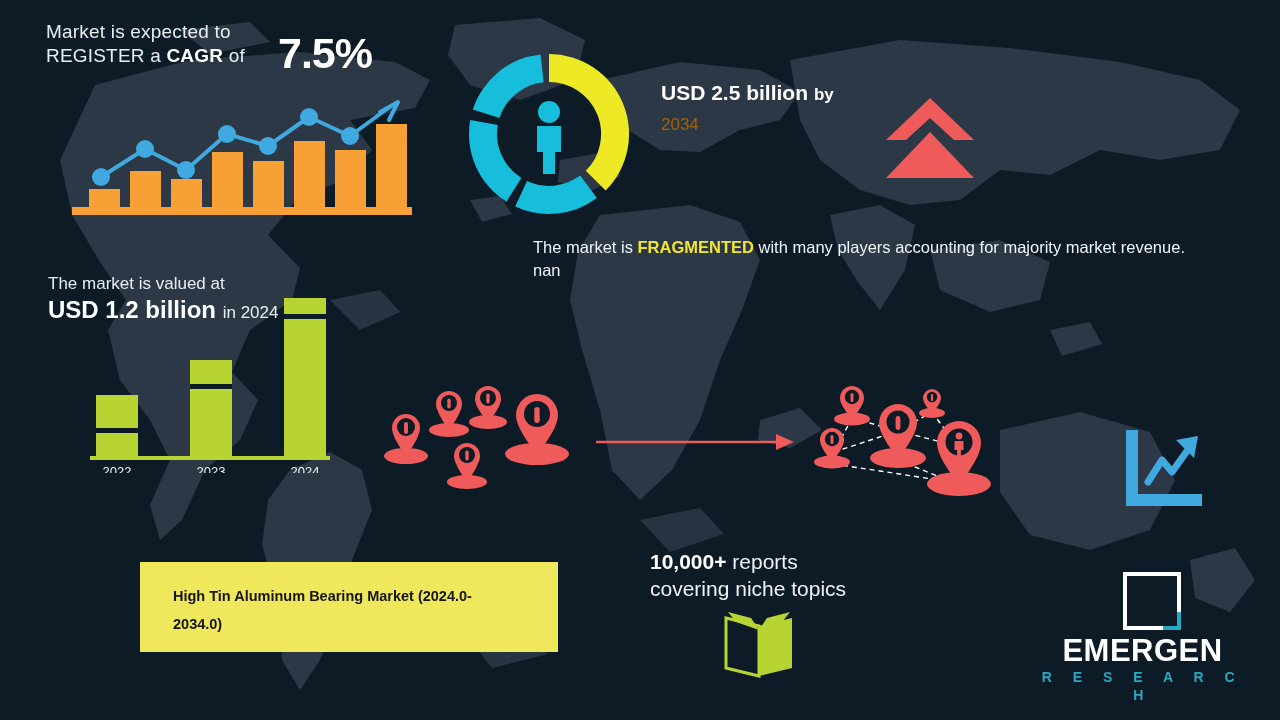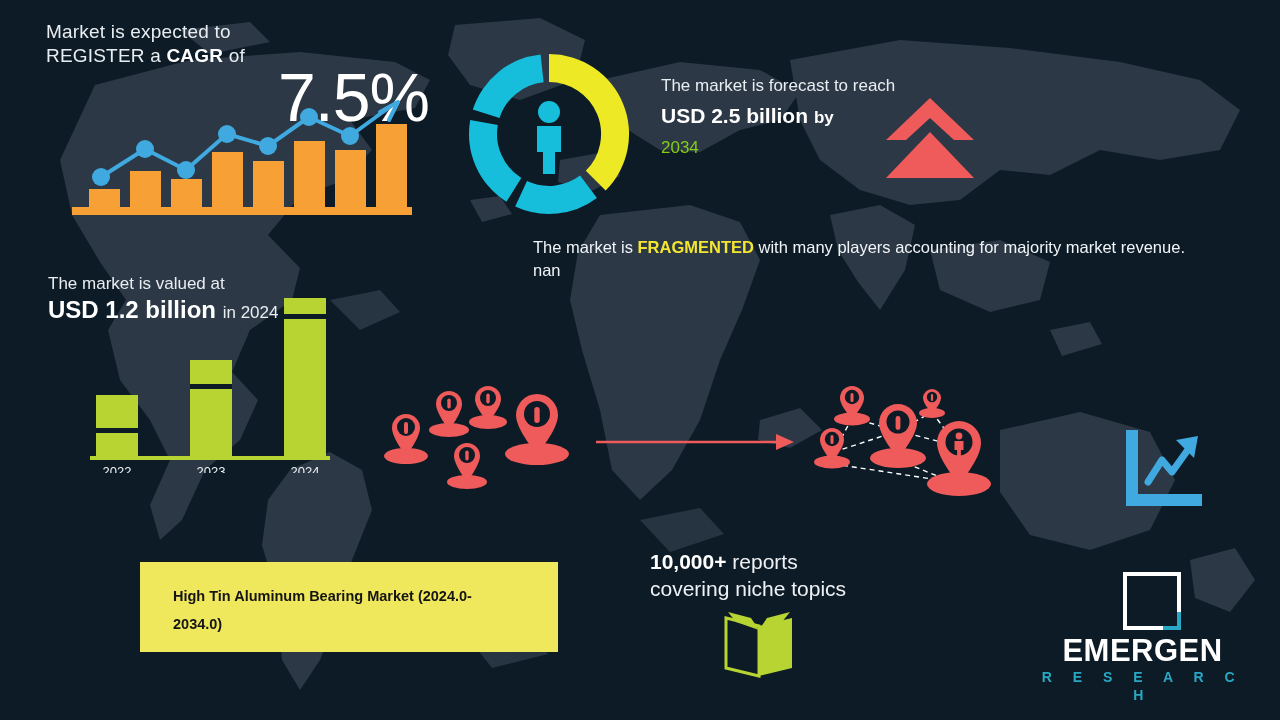--- a/index.html
+++ b/index.html
@@ -10,27 +10,27 @@
     position:relative;
   }
   #stage{position:absolute;left:0;top:0;width:1280px;height:720px;overflow:hidden;}
   .layer{position:absolute;left:0;top:0;width:1280px;height:720px;}
   .abs{position:absolute;}
 
   #cagr-block{left:46px;top:20px;width:430px;}
   #cagr-line1{font-size:19px;color:#e8edf1;letter-spacing:.2px;line-height:24px;}
   #cagr-line2{font-size:19px;color:#e8edf1;letter-spacing:.2px;line-height:24px;}
   #cagr-line2 .b{font-weight:700;color:#ffffff;}
-  #cagr-value{position:absolute;left:232px;top:-4px;font-size:68px;font-weight:400;color:#ffffff;letter-spacing:-1px;line-height:74px;margin-top:44px;}
+  #cagr-value{position:absolute;left:232px;top:-4px;font-size:43px;font-weight:700;color:#ffffff;letter-spacing:-1px;line-height:74px;}
 
   #forecast-block{left:661px;top:74px;width:240px;}
   #forecast-l1{font-size:17px;color:#e8edf1;line-height:23px;}
   #forecast-l2{font-size:21px;line-height:37px;color:#ffffff;font-weight:700;}
   #forecast-l2 .sm{font-size:17px;font-weight:700;}
-  #forecast-l3{font-size:17px;color:#84cc16;line-height:23px;font-weight:400;}
+  #forecast-l3{font-size:17px;color:#a16207;line-height:23px;font-weight:400;}
 
   #frag-block{left:533px;top:236px;width:680px;font-size:16.5px;line-height:23px;color:#f0f4f7;}
   #frag-block .hl{color:#f2e632;font-weight:bold;}
 
   #valued-block{left:48px;top:272px;width:300px;}
   #valued-l1{font-size:17px;color:#e8edf1;line-height:23px;}
   #valued-l2{font-size:24px;line-height:30px;color:#ffffff;font-weight:700;}
   #valued-l2 .sm{font-size:17px;font-weight:400;color:#e8edf1;}
 
   #reports-block{left:650px;top:548px;width:300px;font-size:21px;line-height:27px;color:#eef2f5;}
@@ -145,21 +145,20 @@
       <path d="M-33.8,72.5 A80,80 0 0 0 47.9,63.9 L31.1,41.6 A52,52 0 0 1 -22,47.1 Z" fill="#16bedb"></path>
 
       <g fill="#16bedb">
         <circle cx="0" cy="-22" r="11"></circle>
         <path d="M-12,-8 L12,-8 L12,18 L6,18 L6,40 L-6,40 L-6,18 L-12,18 Z"></path>
       </g>
     </g>
   </svg>
 
   <div class="abs" id="forecast-block">
-    <div id="forecast-l1">The market is forecast to reach</div>
     <div id="forecast-l2"><span>USD 2.5 billion</span> <span class="sm">by</span></div>
     <div id="forecast-l3">2034</div>
   </div>
 
   <svg class="abs" style="left:884px;top:96px;" width="92" height="84" viewBox="0 0 92 84">
     <path d="M46,2 L90,44 L70,44 L46,22 L22,44 L2,44 Z" fill="#ef5a5a"></path>
     <path d="M46,36 L90,82 L2,82 Z" fill="#ef5a5a"></path>
   </svg>
 
   <div class="abs" id="frag-block">

